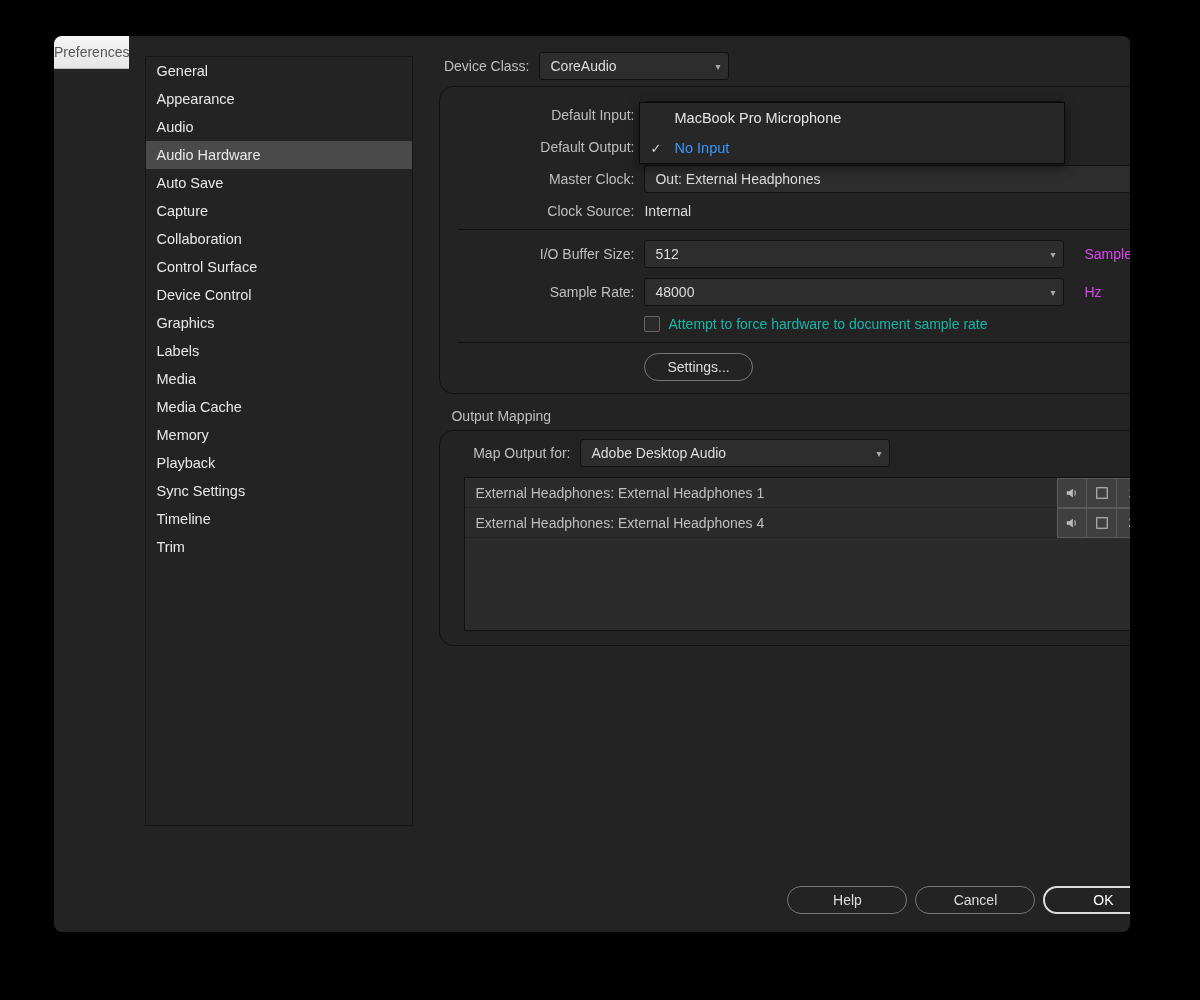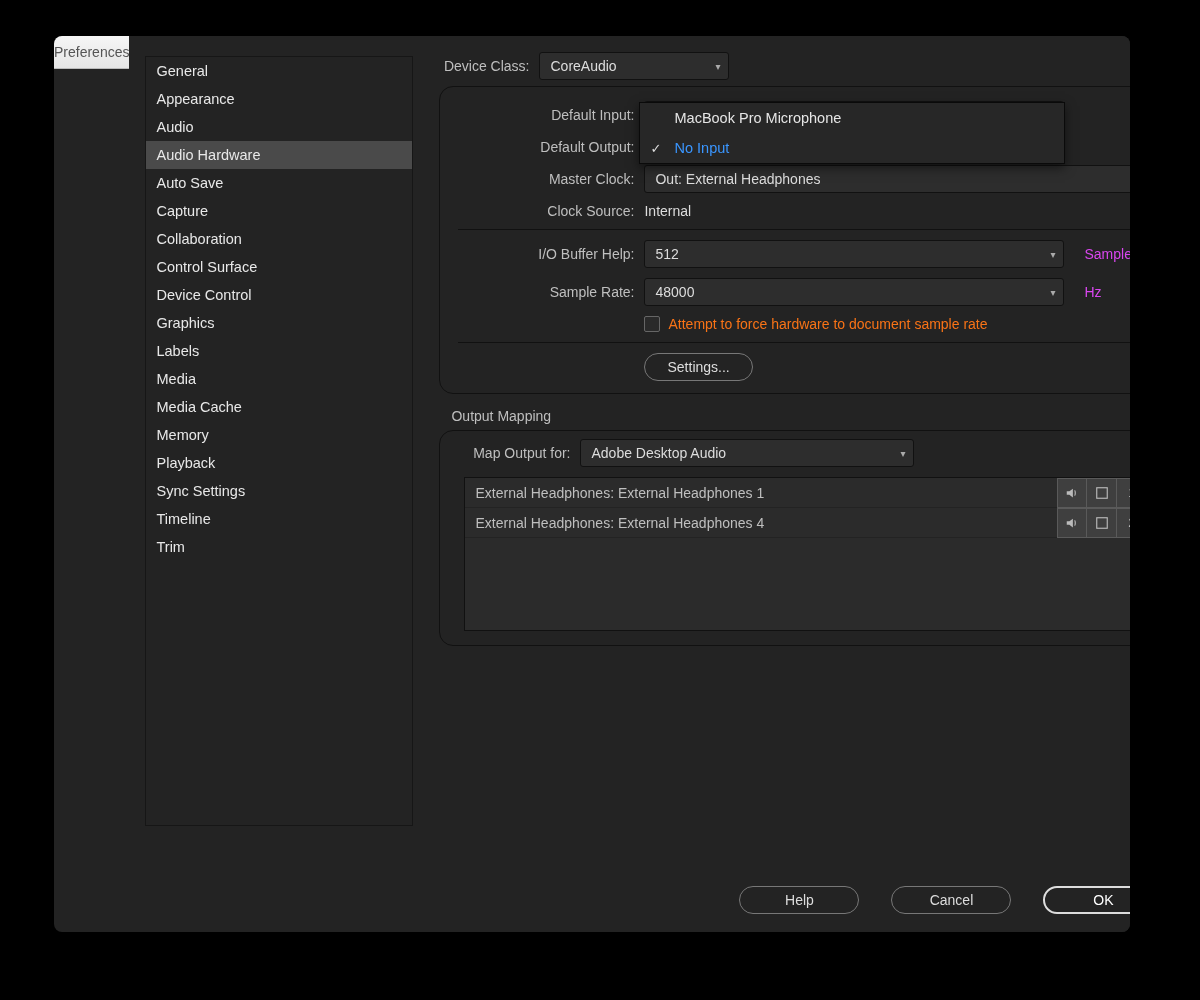--- a/index.html
+++ b/index.html
@@ -131,21 +131,21 @@
     background: #2a2a2a;
     border-radius: 2px;
     margin-right: 8px;
     flex-shrink: 0;
   }
   .check-row {
     display: flex;
     align-items: center;
     margin-left: 200px;
     margin-bottom: 10px;
-    color: #f97316;
+    color: #14b8a6;
     cursor: default;
   }
   .pill-btn {
     border: 1px solid #777;
     border-radius: 14px;
     height: 28px;
     padding: 0 22px;
     color: #ddd;
     background: transparent;
     display: inline-flex;
@@ -191,21 +191,21 @@
     color: #bbb;
     font-size: 13px;
     cursor: default;
   }
   .ico-btn + .ico-btn { border-left: none; }
   .footer {
     position: absolute;
     right: 18px;
     bottom: 18px;
     display: flex;
-    gap: 32px;
+    gap: 8px;
   }
   .footer .pill-btn { min-width: 120px; }
   
   .dropdown-popup {
     position: absolute;
     background: #272727;
     border: 1px solid #0a0a0a;
     box-shadow: 0 4px 10px rgba(0,0,0,.5);
     z-index: 50;
   }
@@ -287,21 +287,21 @@
             <span>Out: External Headphones</span>
             <span class="chev">▾</span>
           </div>
         </div>
         <div class="row">
           <div class="label">Clock Source:</div>
           <div class="static-val">Internal</div>
         </div>
         <div class="divider"></div>
         <div class="row">
-          <div class="label">I/O Buffer Help:</div>
+          <div class="label">I/O Buffer Size:</div>
           <div class="select" style="width:420px">
             <span>512</span>
             <span class="chev">▾</span>
           </div>
           <span class="unit">Samples</span>
         </div>
         <div class="row">
           <div class="label">Sample Rate:</div>
           <div class="select" style="width:420px">
             <span>48000</span>
@@ -316,21 +316,21 @@
         <div class="divider"></div>
         <div class="row" style="margin-left:200px; margin-bottom:6px;">
           <div class="pill-btn">Settings...</div>
         </div>
       </div>
 
       <div class="section-label">Output Mapping</div>
       <div class="group output">
         <div class="row" style="margin-bottom:0;">
           <div class="label" style="width:136px">Map Output for:</div>
-          <div class="select" style="width:334px">
+          <div class="select" style="width:310px">
             <span>Adobe Desktop Audio</span>
             <span class="chev">▾</span>
           </div>
         </div>
         <div class="output-list" id="output-list">
             <div class="output-row">
               <span>External Headphones: External Headphones 1</span>
               <span class="spacer"></span>
               <span class="ico-btn">
                 <svg width="14" height="14" viewBox="0 0 16 16">

